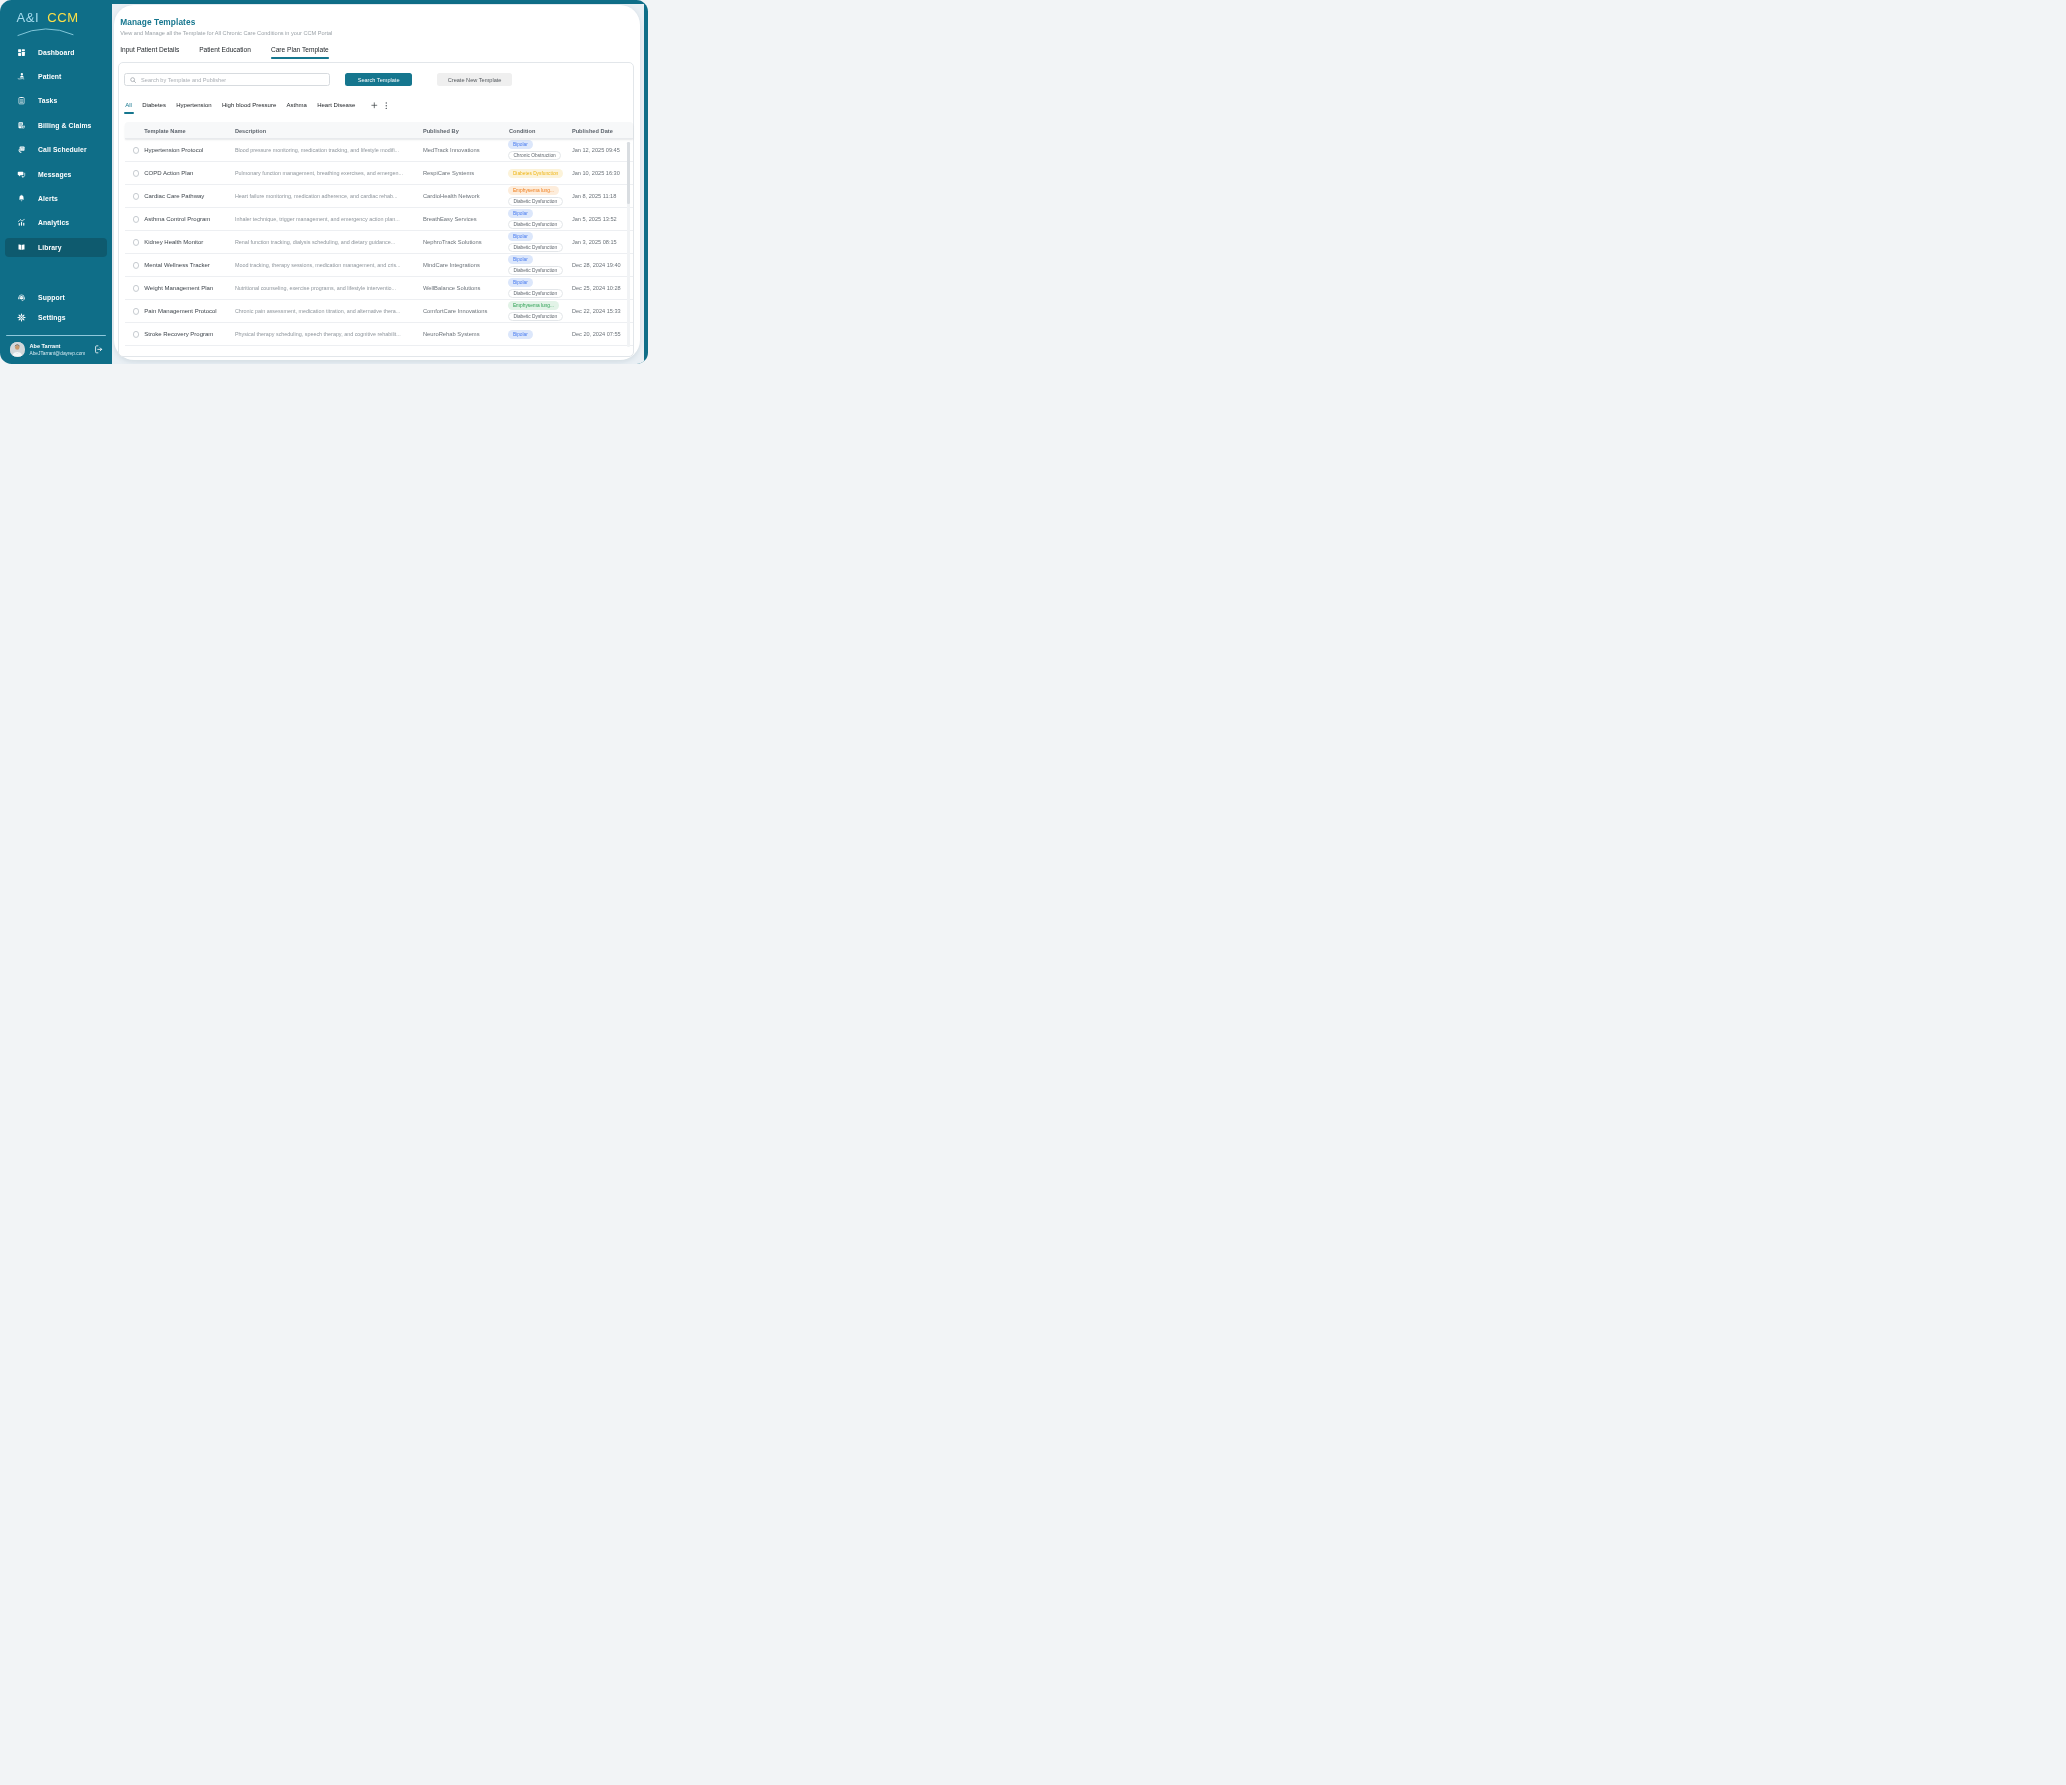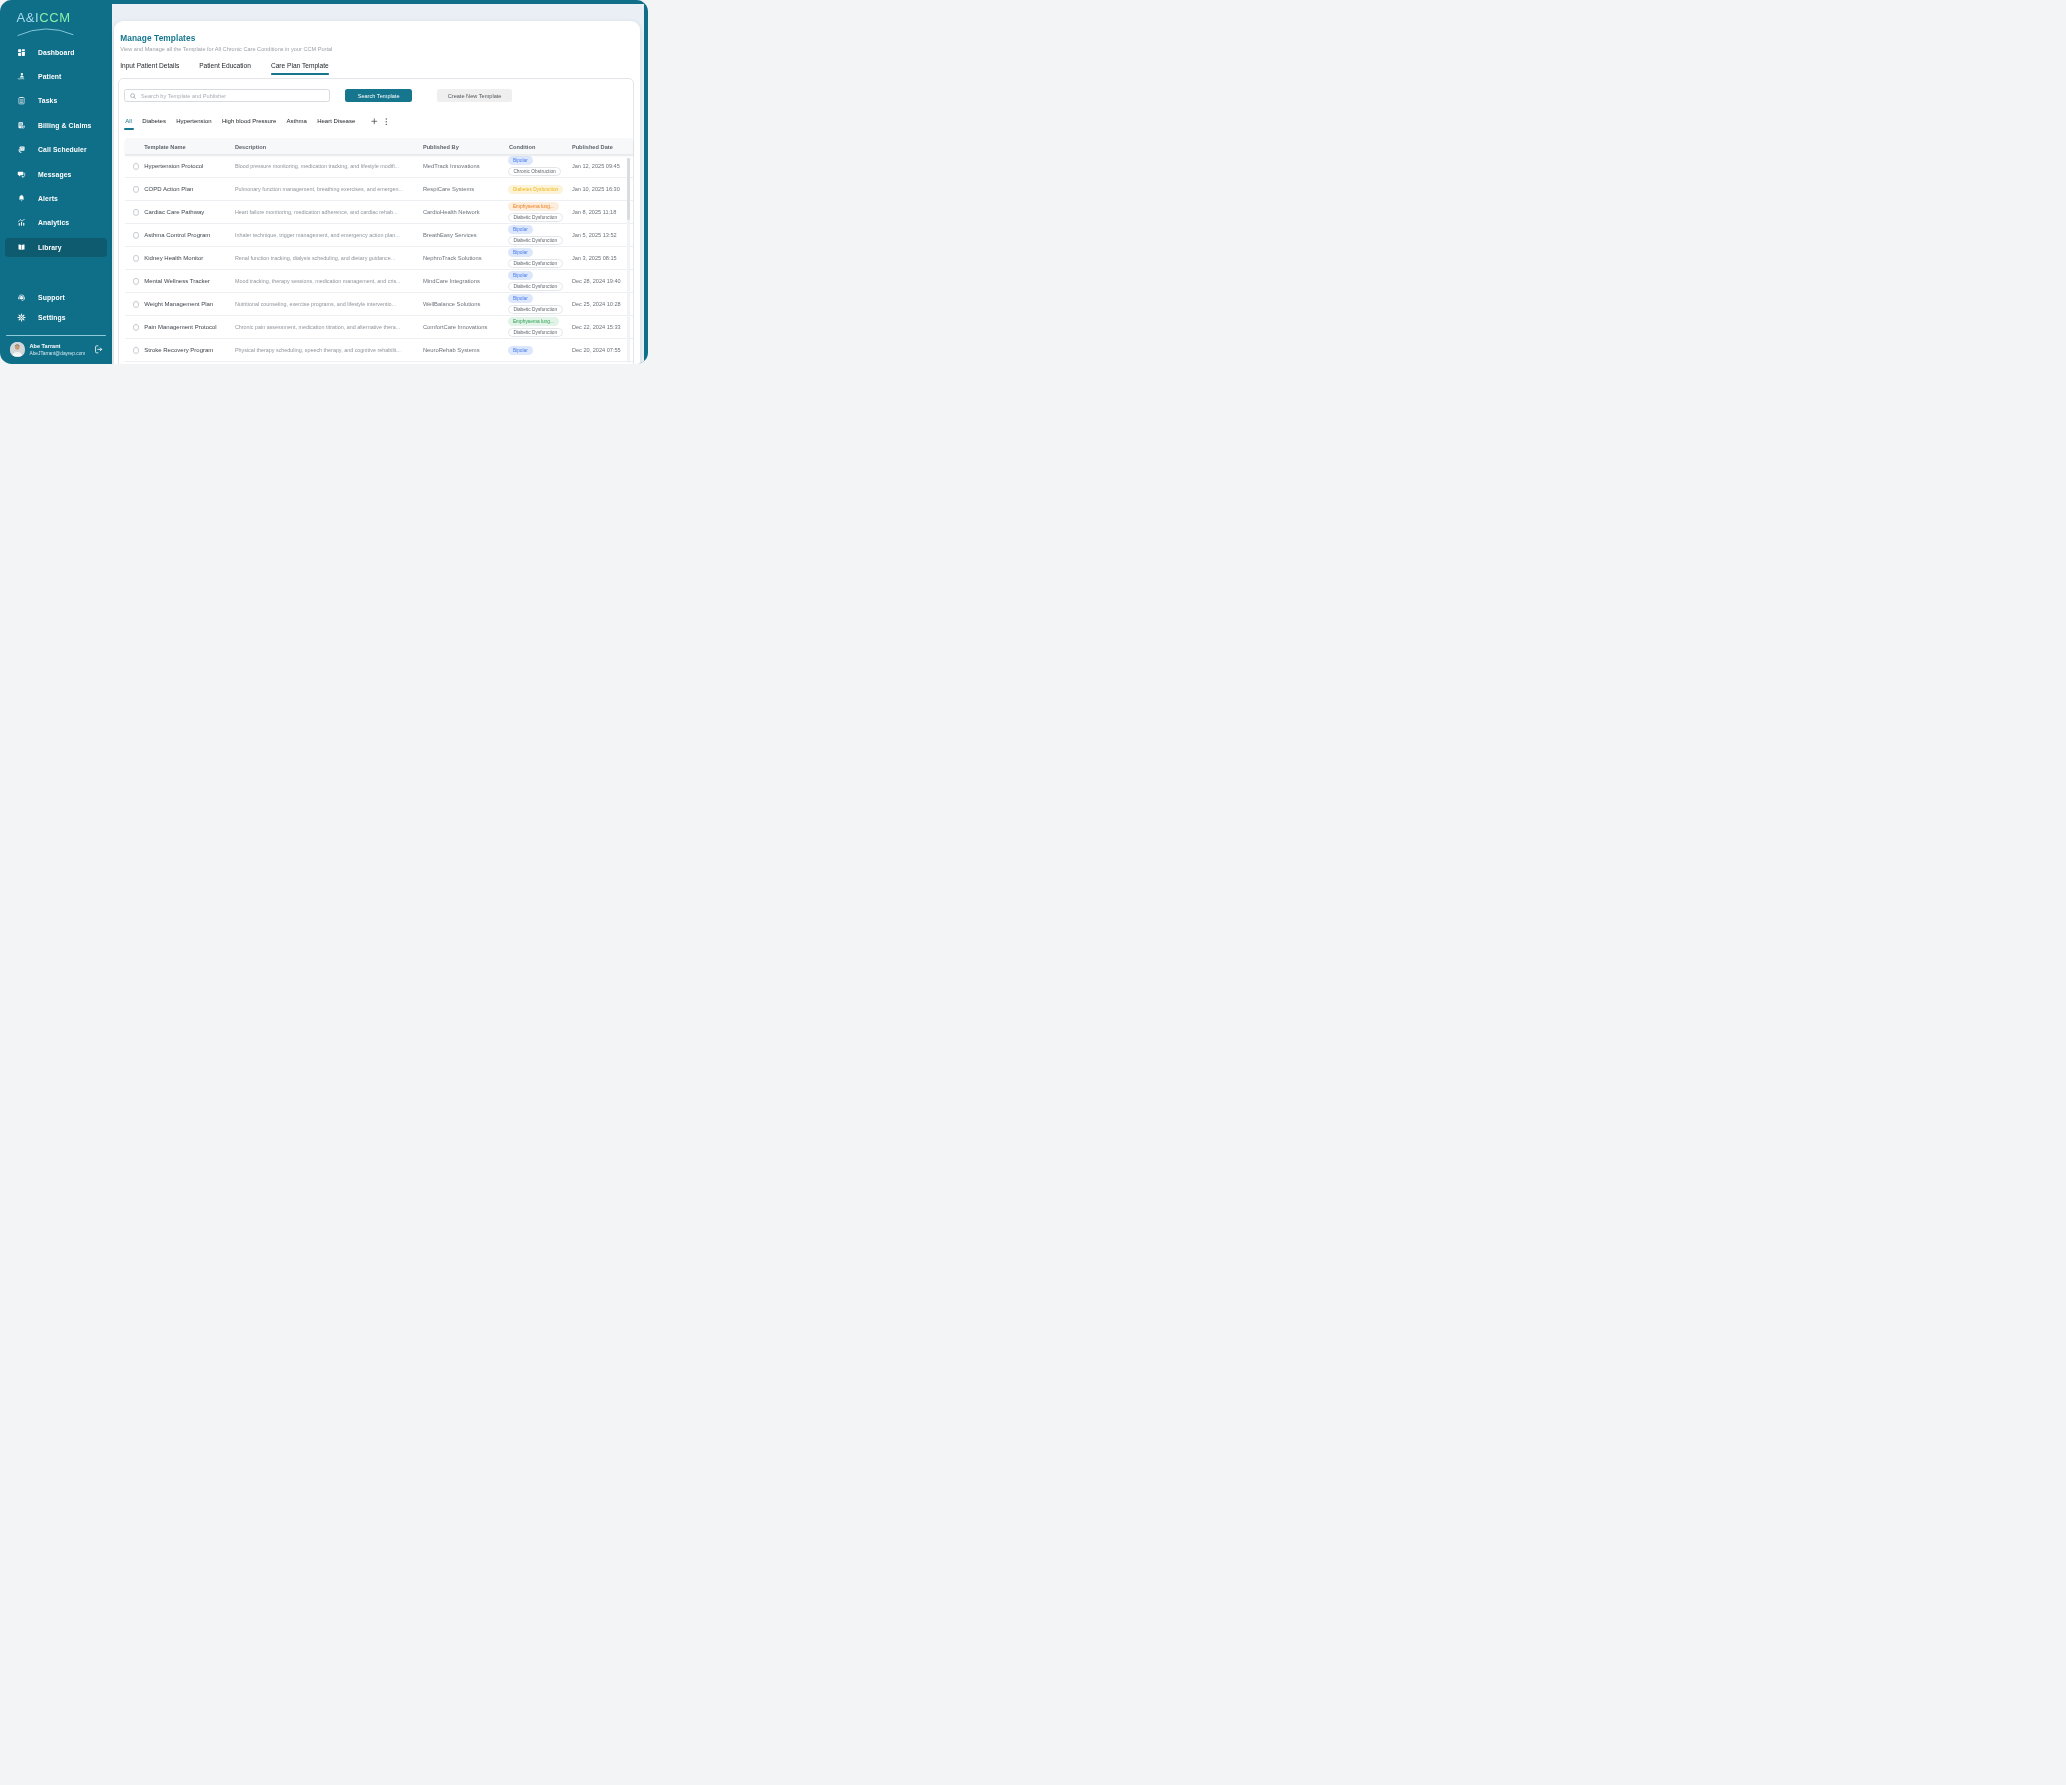--- a/index.html
+++ b/index.html
@@ -6,39 +6,39 @@
   * { box-sizing:border-box; }
   #app {
     position:relative; width:648px; height:364px;
     background:#0F6E88; border-radius:11.6px; overflow:hidden;
     font-family:"Liberation Sans", sans-serif;
   }
   
   .sidebar { position:absolute; left:0; top:0; bottom:0; width:112px; }
   .logo { position:absolute; top:10px; left:16.5px; font-size:13px; font-weight:400; letter-spacing:0.6px; white-space:nowrap; }
   .logo .ai  { color:#A5DCEE; }
-  .logo .ccm { color:#86efac; }
+  .logo .ccm { color:#fde047;padding-left:8px; }
   .logo-swoosh { position:absolute; top:26px; left:15.7px; }
   .nav-main   { position:absolute; top:40px;  left:0; right:0; }
   .nav-footer { position:absolute; top:287px; left:0; right:0; }
   .nav-item { position:relative; height:24.4px; display:flex; align-items:center; padding:0 5.8px 0 16.5px; color:#fff; cursor:pointer; }
   .nav-footer .nav-item { height:20px; }
   .nav-item .icn { width:10px; height:10px; margin-right:11.6px; flex:none; display:flex; align-items:center; justify-content:center; }
   .nav-item .lbl { font-size:6.8px; font-weight:700; letter-spacing:0.1px; }
   .nav-item.active { height:19px; margin:2.5px 5.4px 2.9px; padding-left:11px; background:#0E5A6E; border-radius:4.1px; }
   .sidebar-divider { position:absolute; top:335px; left:5.8px; width:100px; height:0.8px; background:#8FC9DC; border-radius:0.4px; }
   .user-row { position:absolute; top:340px; left:10px; right:3.3px; height:19px; display:flex; align-items:center; }
   .avatar { width:14.5px; height:14.5px; border-radius:50%; overflow:hidden; flex:none; background:#d3d7da; }
   .user-meta { margin-left:5px; min-width:0; }
   .user-name  { color:#fff; font-size:5.6px; font-weight:700; }
   .user-email { color:#D6EAF2; font-size:4.8px; margin-top:1.2px; }
   .logout { margin-left:auto; margin-right:5px; width:10.7px; height:10.7px; cursor:pointer; }
   
   .content-bg { position:absolute; left:112px; top:4.1px; right:4.5px; bottom:0; background:#E9EFF4; }
-  .card { position:absolute; left:114px; top:21px; width:526px; height:355px; background:#fff; border-radius:9px; box-shadow:0 1.2px 5.8px rgba(20,60,80,.10); }
+  .card { position:absolute; left:114px; top:5px; width:526px; height:355px; background:#fff; border-radius:20px; box-shadow:0 1.2px 5.8px rgba(20,60,80,.10); }
   .page-head  { position:absolute; left:6.2px; top:12.4px; }
   .page-title { font-size:8.3px; font-weight:700; color:#15768E; letter-spacing:0.1px; }
   .page-sub   { margin-top:2.5px; font-size:5.6px; color:#9BA2A8; }
   .tabs { position:absolute; left:6.2px; top:41px; display:flex; }
   .tab  { font-size:6.6px; color:#22272B; margin-right:20px; position:relative; padding-bottom:5.8px; cursor:pointer; white-space:nowrap; }
   .tab.active::after { content:""; position:absolute; left:0; right:0; bottom:0; height:1.7px; border-radius:0.8px; background:#15768E; }
   .panel { position:absolute; left:4.1px; top:57px; width:516px; height:295px; border:0.4px solid #E2E6EA; border-radius:5px; background:#fff; }
   
   .searchbox { position:absolute; left:5.4px; top:10.3px; width:206px; height:13.2px; border:0.4px solid #D7DBDF; border-radius:2.5px; display:flex; align-items:center; padding:0 4.1px; background:#fff; }
   .searchbox input { border:0; outline:0; flex:1; font-size:5.6px; color:#333; margin-left:3.3px; background:transparent; font-family:inherit; }

